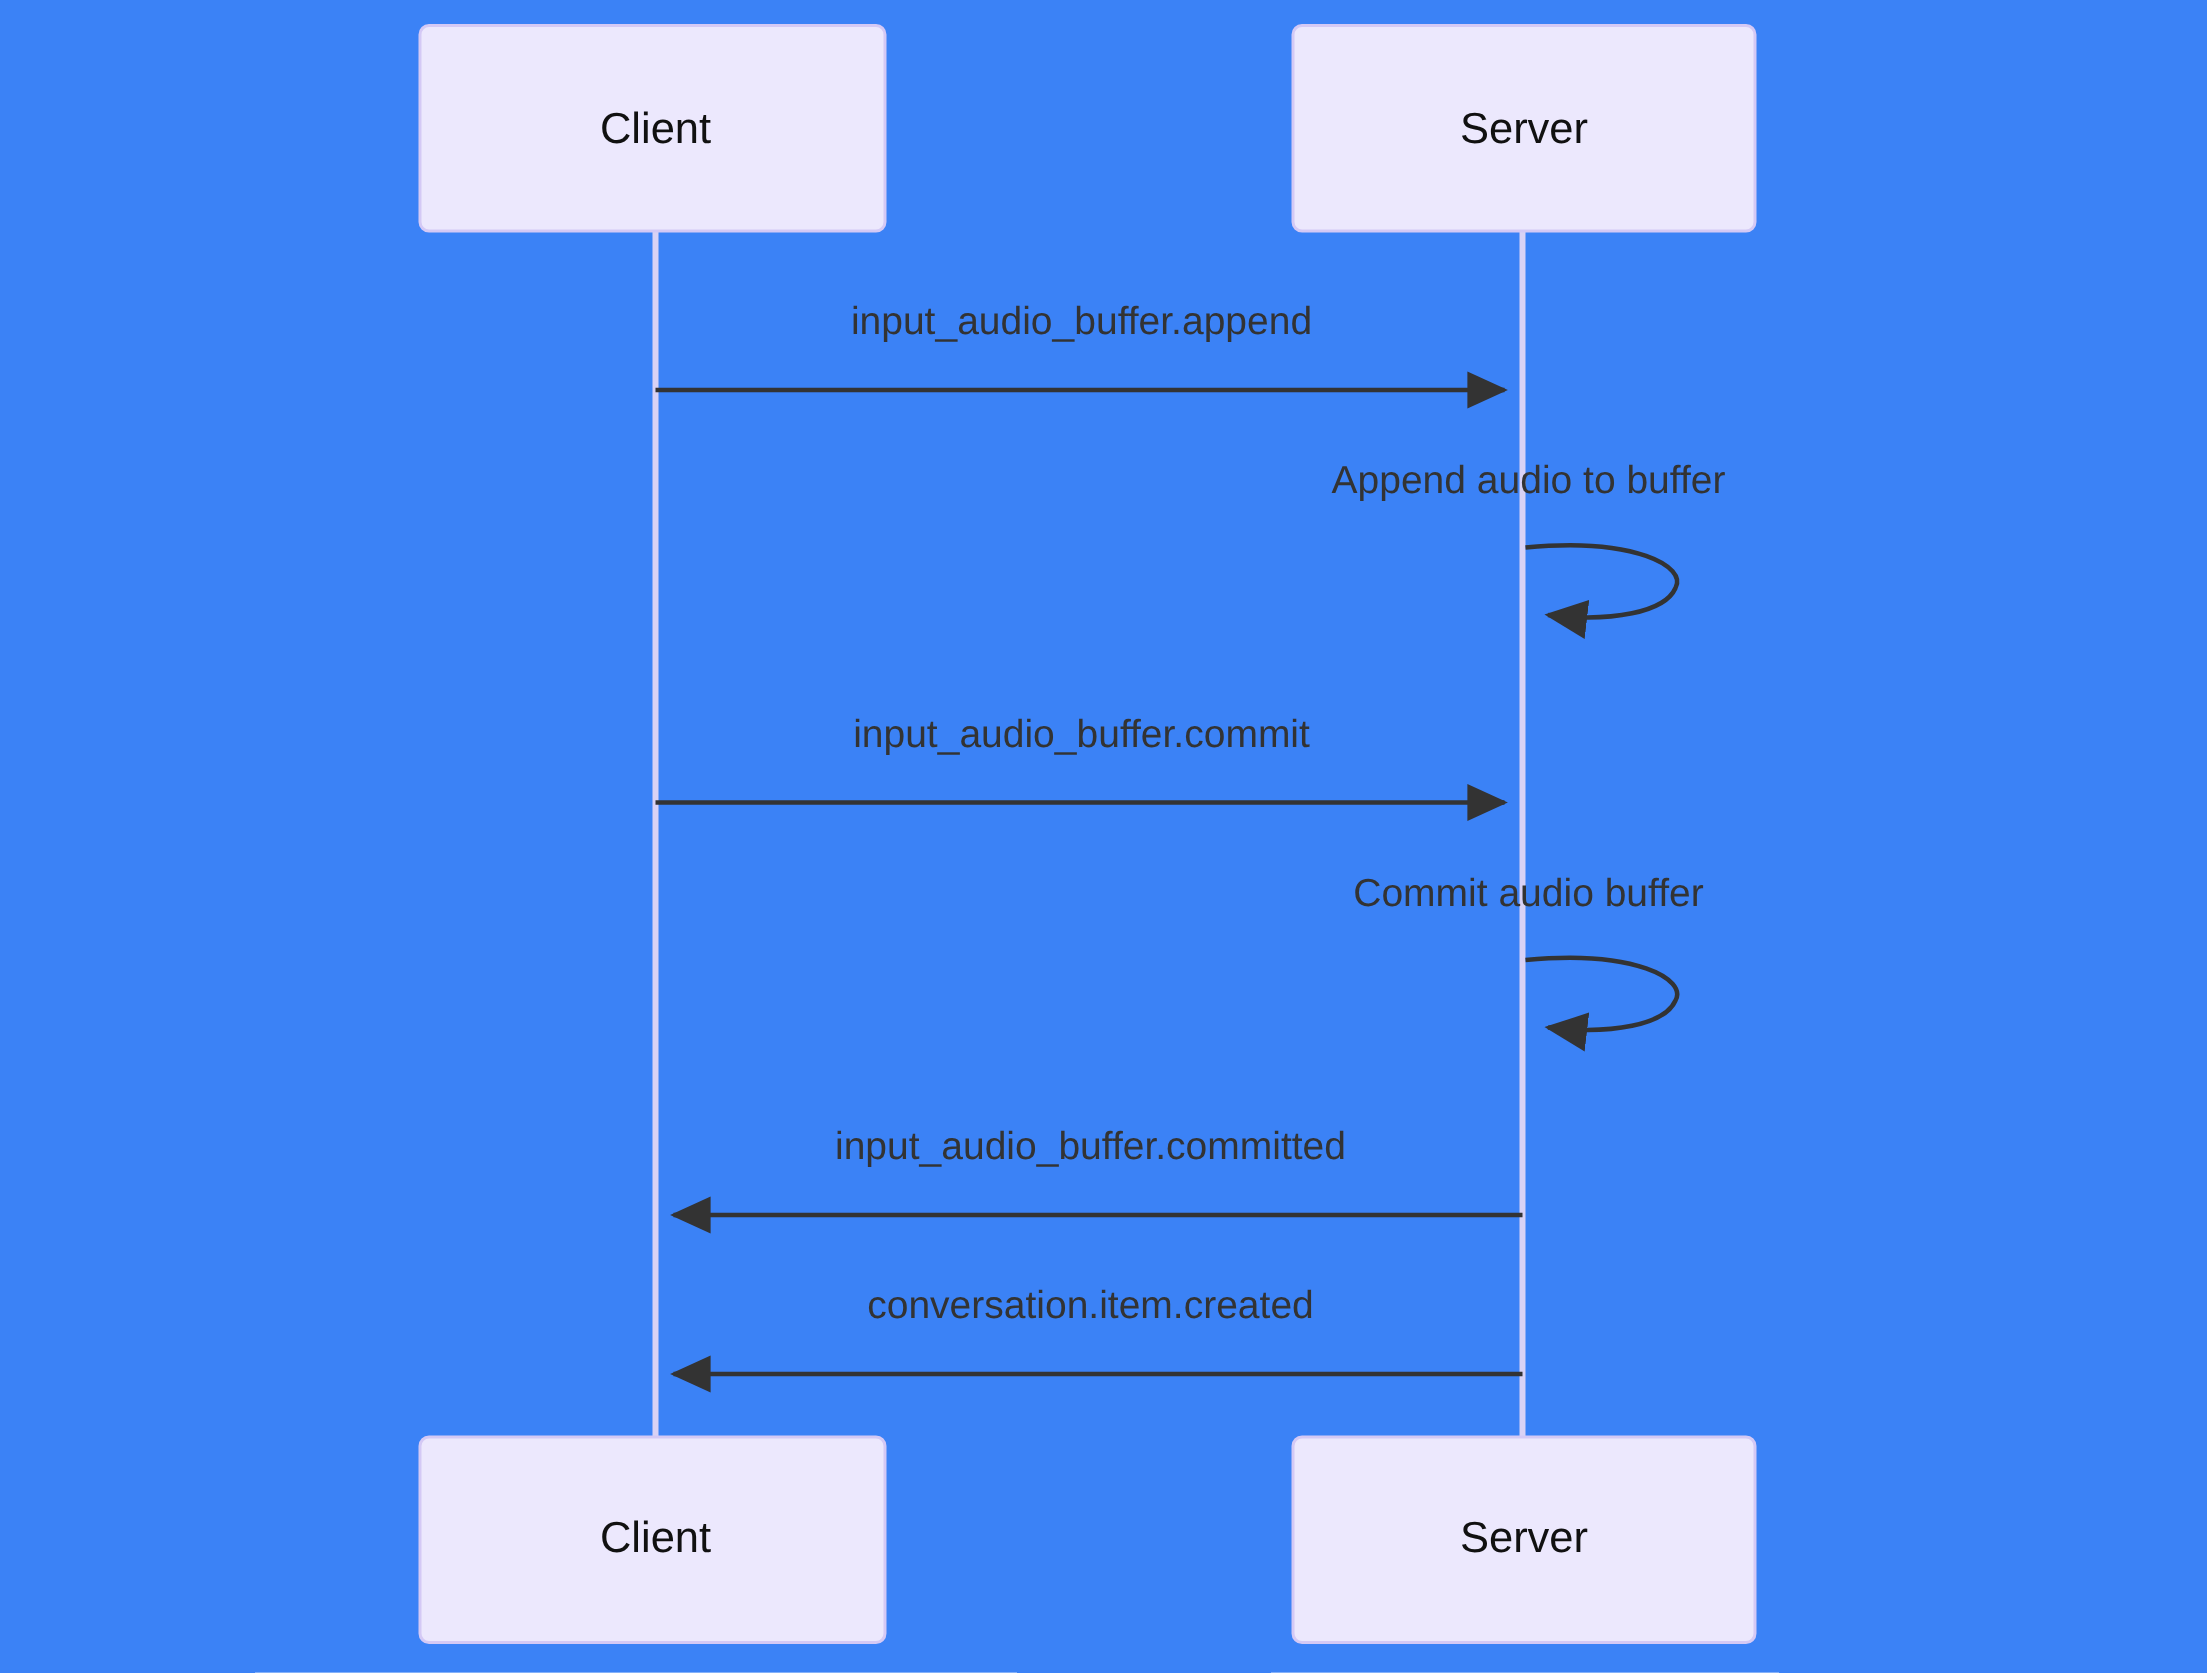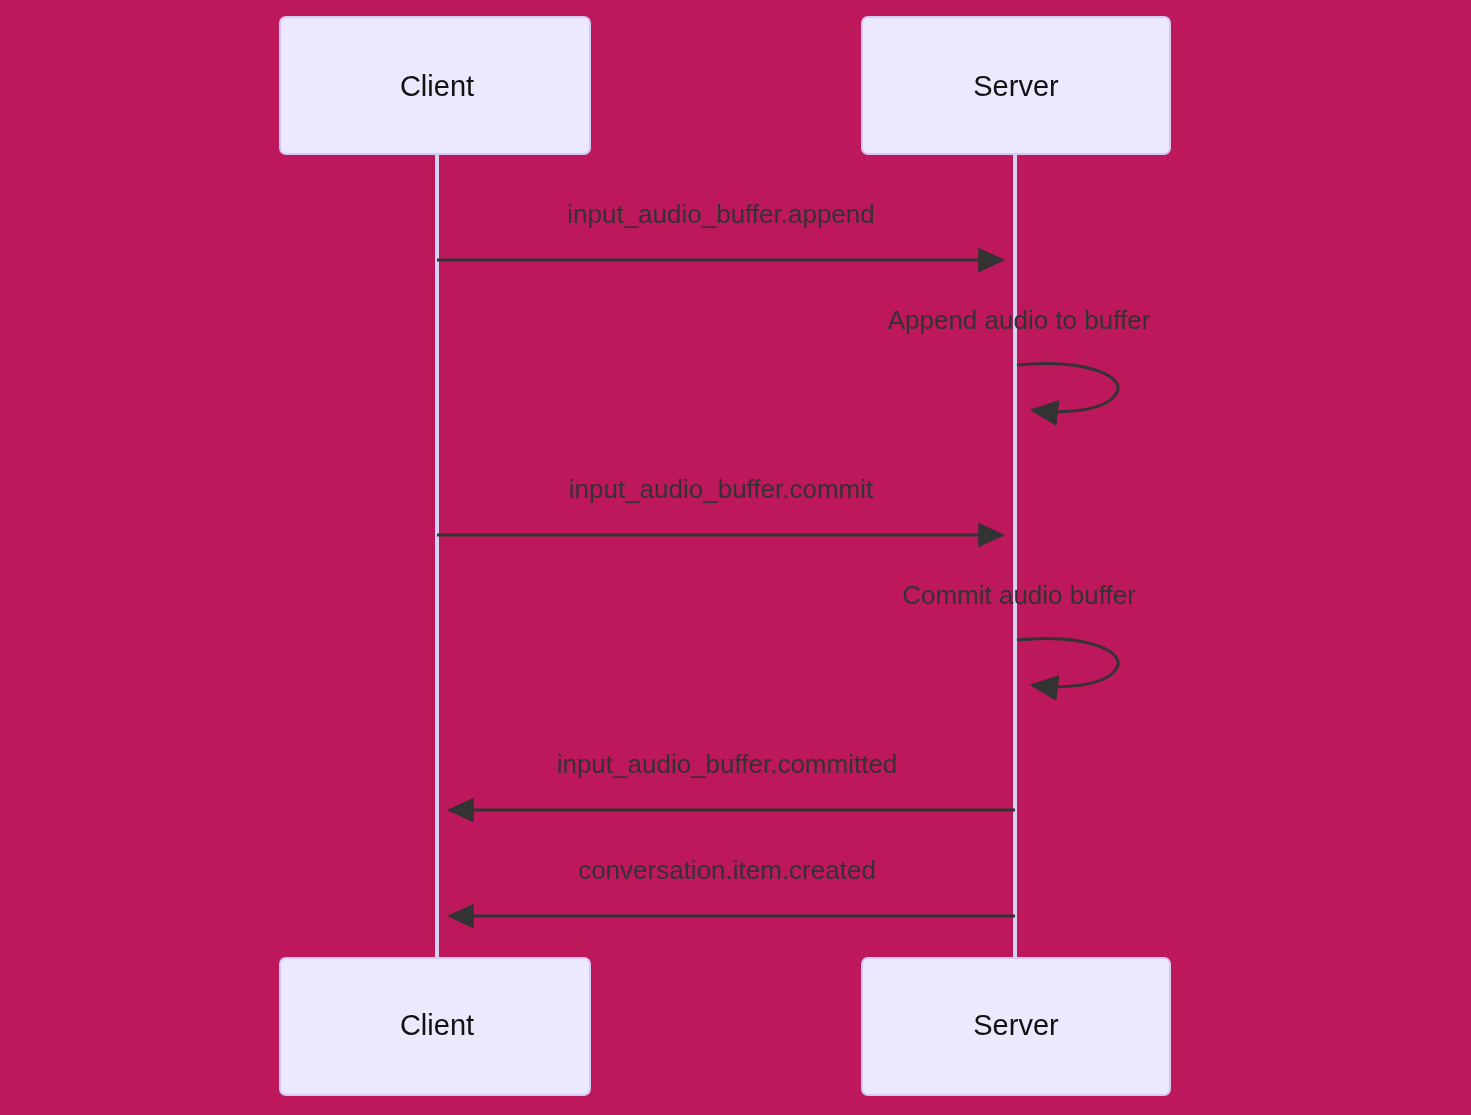--- a/index.html
+++ b/index.html
@@ -11,21 +11,21 @@
     width: 1471px;
     height: 1115px;
     font-family: "Liberation Sans", sans-serif;
     overflow: hidden;
     position: relative;
   }
   #diagram-root {
     position: relative;
     width: 1471px;
     height: 1115px;
-    background: #be185d;
+    background: #3b82f6;
   }
   .svg-layer {
     position: absolute;
     top: 0;
     left: 0;
     width: 1471px;
     height: 1115px;
   }
   .participant-box-label {
     font-family: "Liberation Sans", sans-serif;

